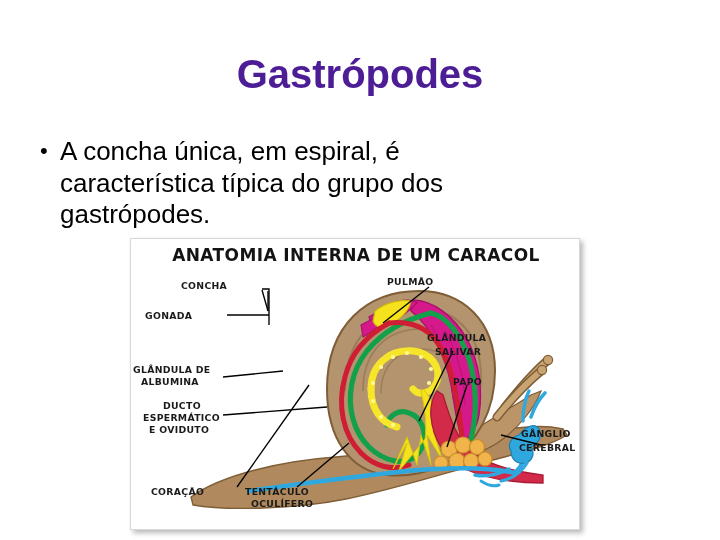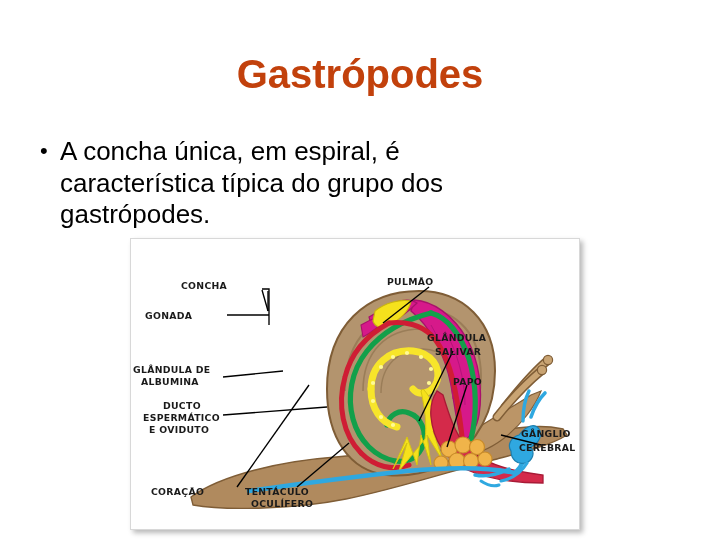--- a/index.html
+++ b/index.html
@@ -17,21 +17,21 @@
 
   
   .slide-title {
     position: absolute;
     top: 52px;
     left: 0;
     width: 720px;
     text-align: center;
     font-size: 40px;
     font-weight: bold;
-    color: #c2410c;
+    color: #4c1d95;
     letter-spacing: 0px;
     line-height: 1.1;
   }
 
   
   .body-block {
     position: absolute;
     top: 136px;
     left: 40px;
     width: 420px;
@@ -102,20 +102,21 @@
 
 <div class="body-block">
   <div class="bullet-row">
     <span class="bullet-mark">•</span>
     <span class="bullet-text">A concha única, em espiral, é característica típica do grupo dos gastrópodes.</span>
   </div>
 </div>
 
 <div class="figure-frame">
 
+  <div class="figure-title">ANATOMIA INTERNA DE UM CARACOL</div>
 
   <svg class="figure-svg" width="450" height="292" viewBox="0 0 450 292">
 
     <g>
       <path d="M 60 258 C 90 236 150 222 205 218 C 250 214 300 208 340 198
                C 372 190 400 186 420 188 L 432 190 L 436 196
                C 420 206 396 212 366 220 C 320 232 265 250 215 260
                C 165 270 95 272 62 266 Z" fill="#b08a5e" stroke="#7f5d36" stroke-width="1.4"></path>
 
       <path d="M 330 200 C 355 182 382 168 400 156 L 410 152

